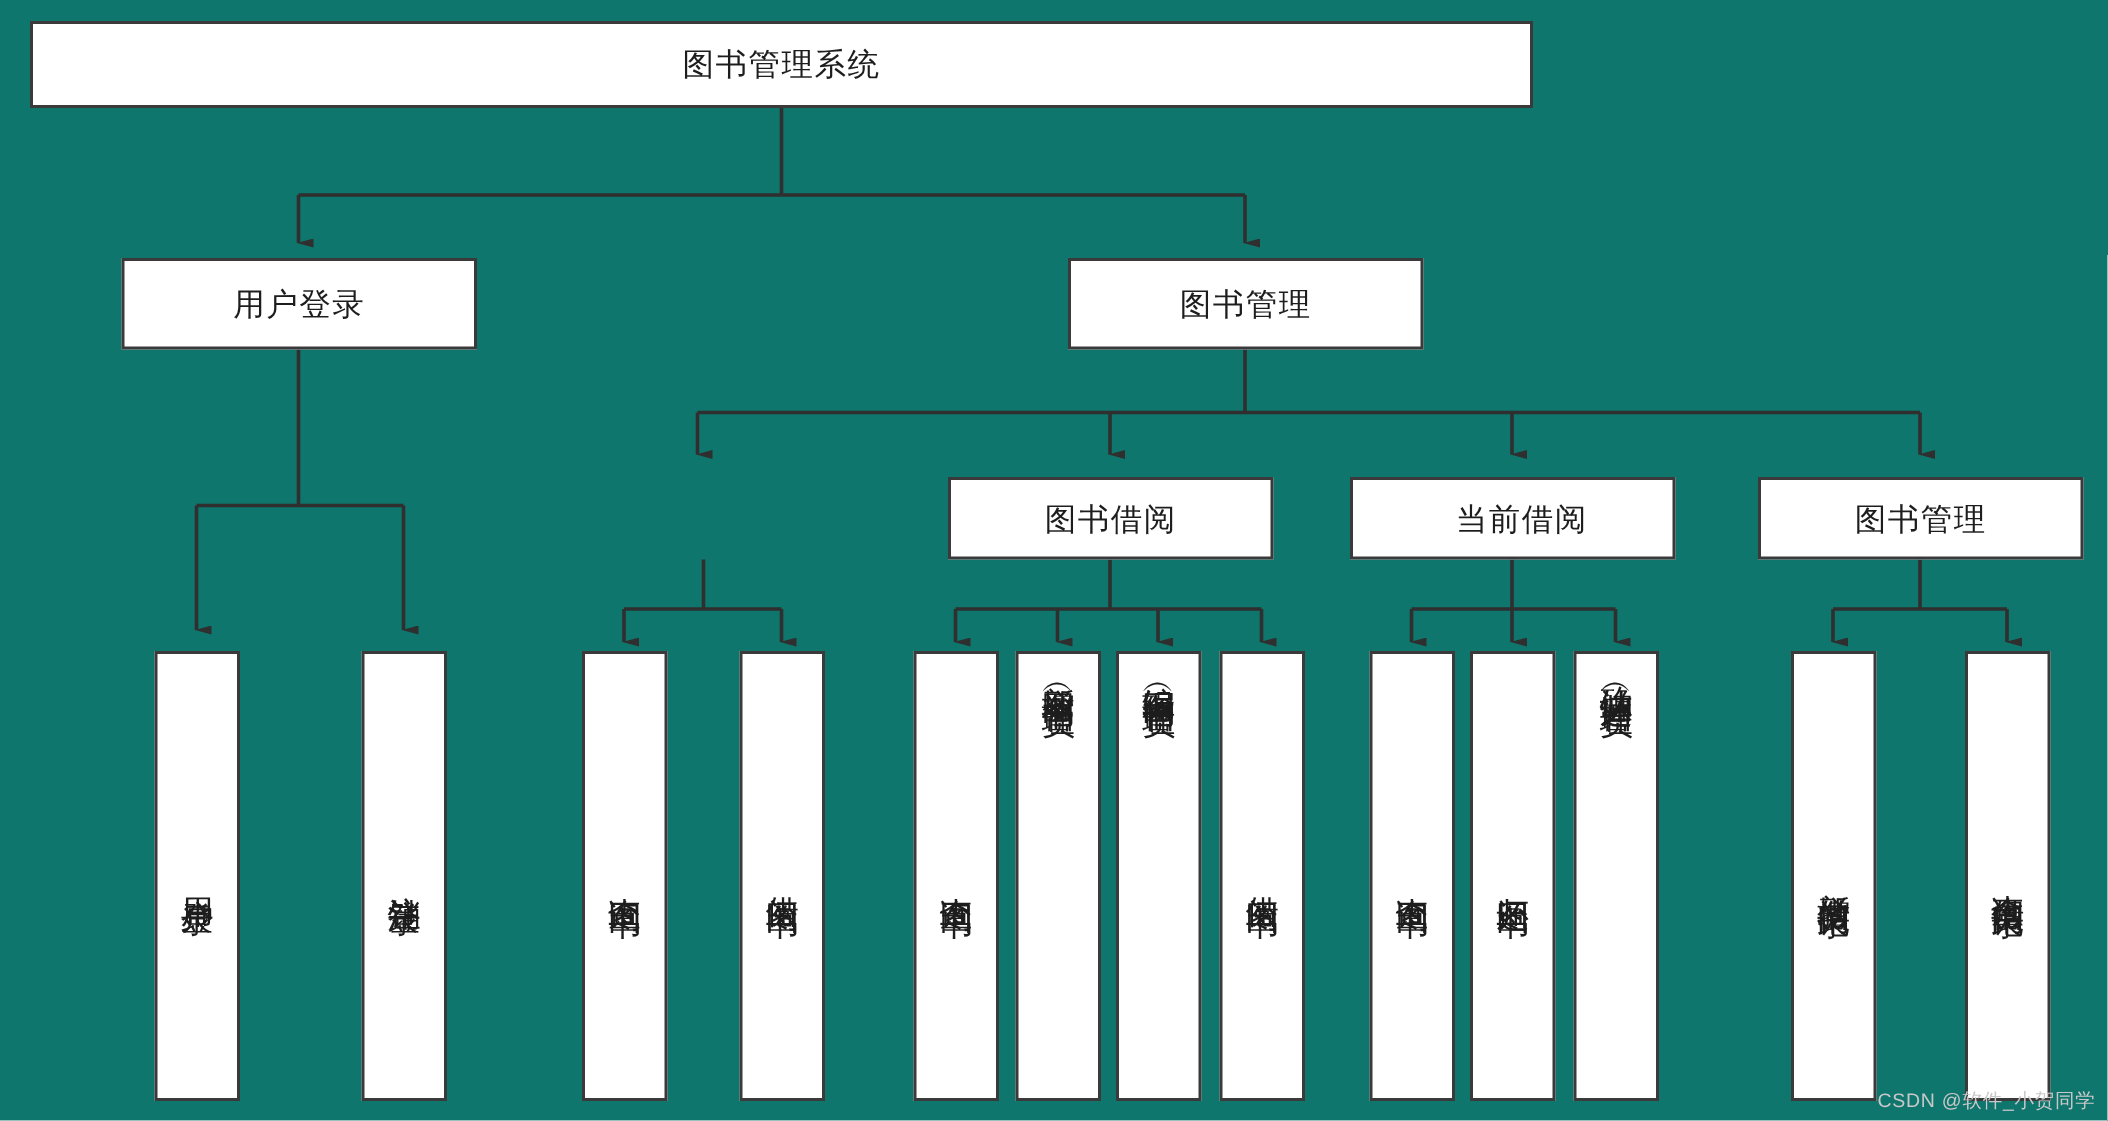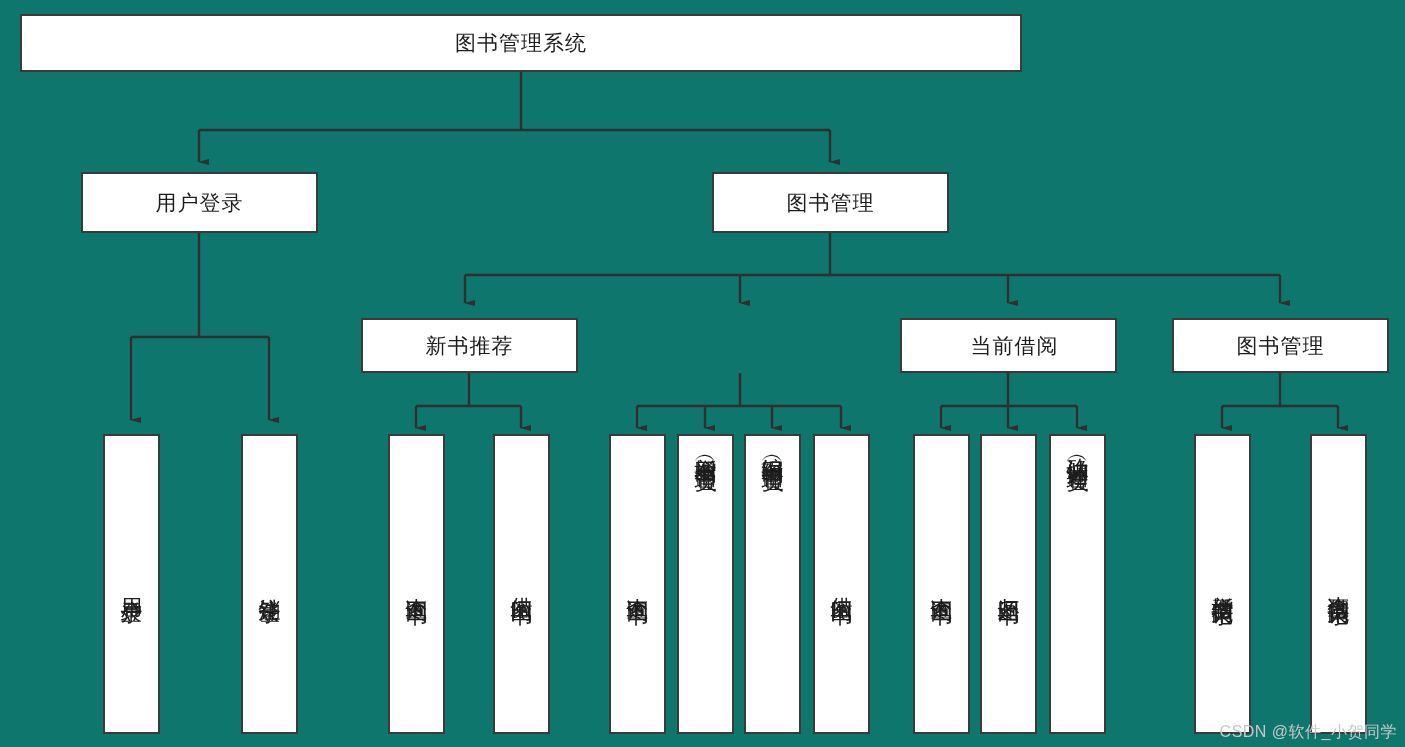--- a/index.html
+++ b/index.html
@@ -53,21 +53,21 @@
     white-space: nowrap;
   }
   .node.v.mid {
     align-items: center;
     padding-top: 0;
   }
   .watermark {
     position: absolute;
     right: 8px;
     bottom: 4px;
-    font-size: 16px;
+    font-size: 13px;
     color: #c8c8c8;
     letter-spacing: 0.5px;
     white-space: nowrap;
   }
 </style>
 </head>
 <body>
 
 <div id="canvas">
 
@@ -127,22 +127,22 @@
     <span>图书管理系统</span>
   </div>
 
   <div class="node h" style="left:81px; top:172px; width:237px; height:61px;">
     <span>用户登录</span>
   </div>
   <div class="node h" style="left:712px; top:172px; width:237px; height:61px;">
     <span>图书管理</span>
   </div>
 
-  <div class="node h" style="left:361px; top:318px; width:217px; height:55px;">
-    <span>新书推荐</span>
+  <div class="node h" style="left:632px; top:318px; width:217px; height:55px;">
+    <span>图书借阅</span>
   </div>
   <div class="node h" style="left:900px; top:318px; width:217px; height:55px;padding-left:12px;">
     <span>当前借阅</span>
   </div>
   <div class="node h" style="left:1172px; top:318px; width:217px; height:55px;">
     <span>图书管理</span>
   </div>
 
   <div class="node v mid" style="left:103px; top:434px; width:57px; height:300px;">
     <span class="vtext">用户登录</span>

